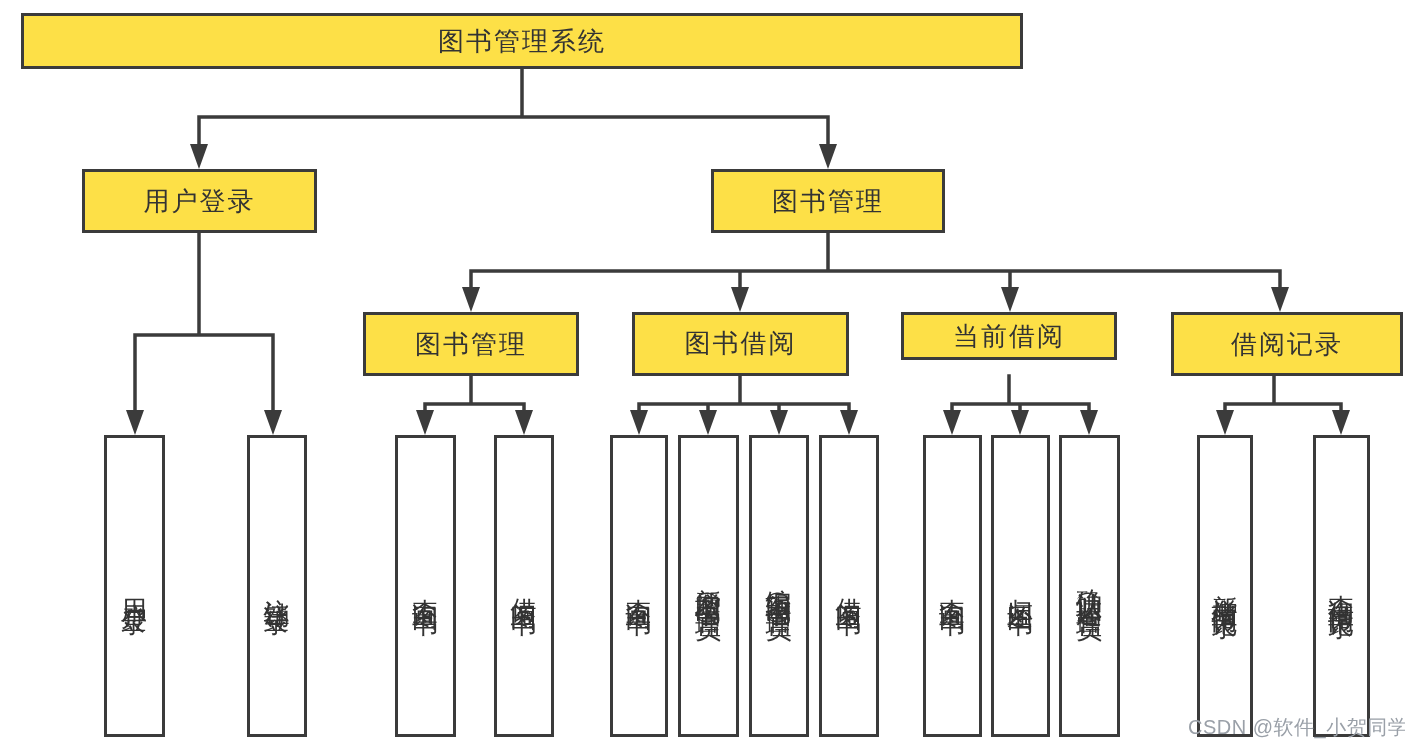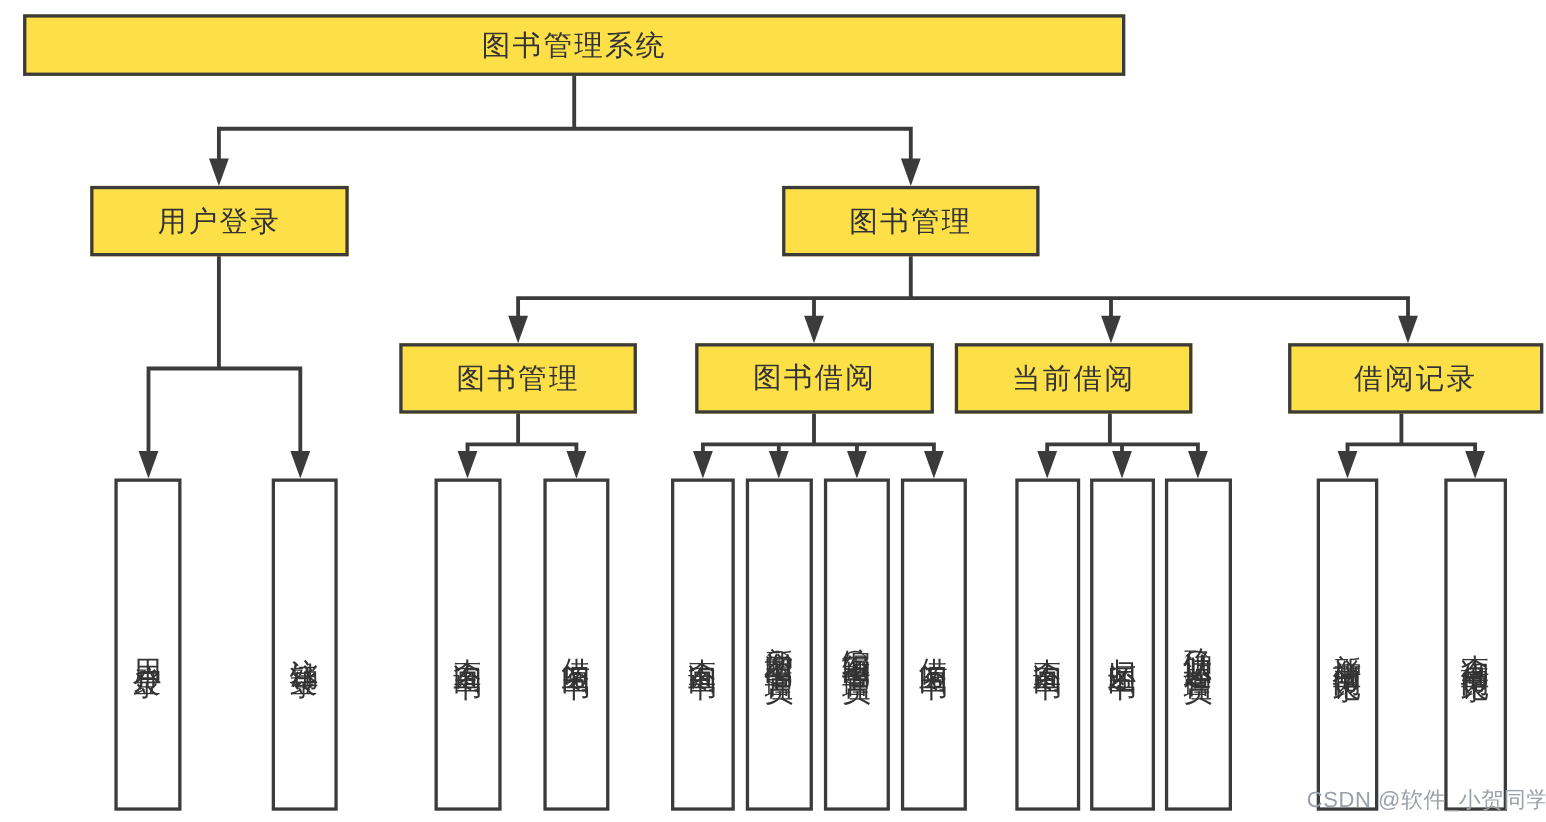--- a/index.html
+++ b/index.html
@@ -46,21 +46,21 @@
              M1216 410h18l-9 25z M1332 410h18l-9 25z" fill="#3b3b3b"></path>
   </svg>
 
   <div class="hbox" style="left:21px;top:13px;width:1002px;height:56px;">图书管理系统</div>
 
   <div class="hbox" style="left:82px;top:169px;width:235px;height:64px;">用户登录</div>
   <div class="hbox" style="left:711px;top:169px;width:234px;height:64px;">图书管理</div>
 
   <div class="hbox" style="left:363px;top:312px;width:216px;height:64px;">图书管理</div>
   <div class="hbox" style="left:632px;top:312px;width:217px;height:64px;font-family:Liberation Serif, serif;">图书借阅</div>
-  <div class="hbox" style="left:868px;top:312px;width:216px;height:64px;">当前借阅</div>
+  <div class="hbox" style="left:901px;top:312px;width:216px;height:48px;">当前借阅</div>
   <div class="hbox" style="left:1171px;top:312px;width:232px;height:64px;">借阅记录</div>
 
   <div class="vbox" style="left:104px;width:61px;">用户登录</div>
   <div class="vbox" style="left:247px;width:60px;">注销登录</div>
 
   <div class="vbox" style="left:395px;width:61px;">查询图书</div>
   <div class="vbox" style="left:494px;width:60px;">借阅图书</div>
 
   <div class="vbox" style="left:610px;width:58px;">查询图书</div>
   <div class="vbox" style="left:678px;width:61px;">新增图书（管理员）</div>

